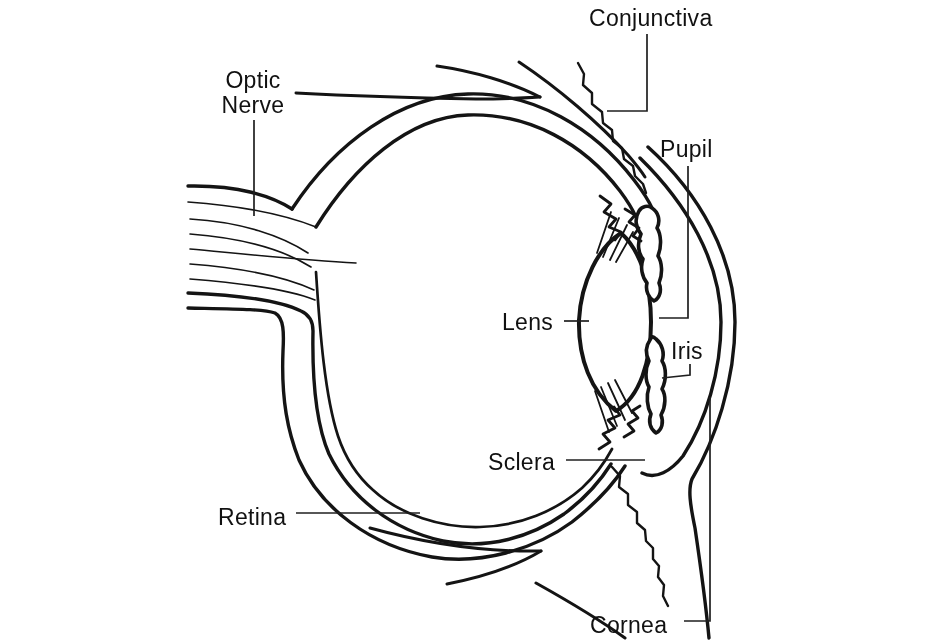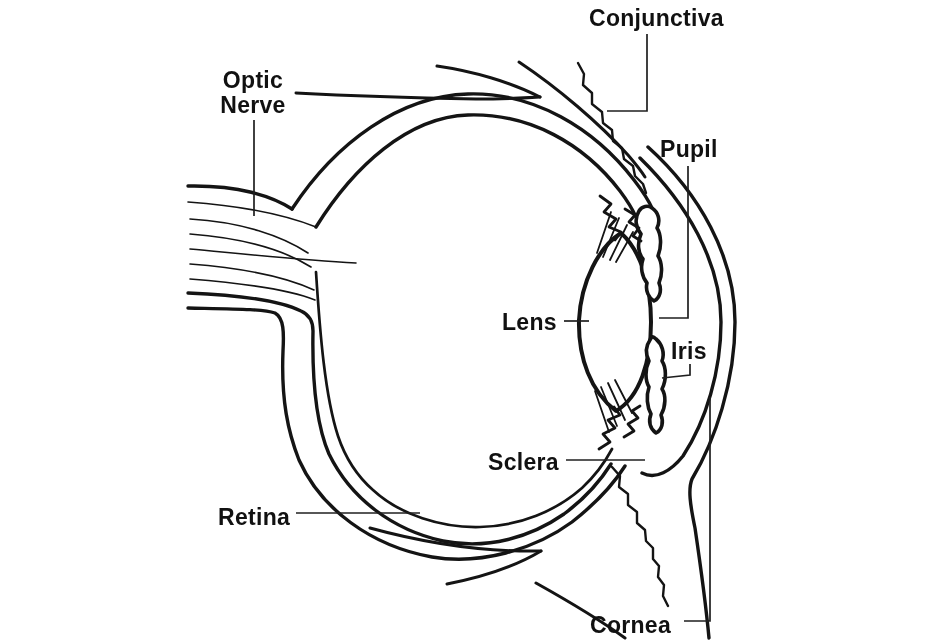--- a/index.html
+++ b/index.html
@@ -7,21 +7,20 @@
     padding: 0;
     background: #ffffff;
   }
   .stage {
     position: relative;
     width: 940px;
     height: 640px;
     background: #ffffff;
     overflow: hidden;
     font-family: "Liberation Sans", sans-serif;
-    font-weight: bold;
   }
   svg { display: block; }
   .ink       { stroke: #141414; fill: none; stroke-linecap: round; stroke-linejoin: round; }
   .w-main    { stroke-width: 3.4; }
   .w-heavy   { stroke-width: 4; }
   .w-iris    { stroke-width: 3.6; fill: #ffffff; }
   .w-flap    { stroke-width: 3; }
   .w-wavy    { stroke-width: 2.4; }
   .w-retina  { stroke-width: 2.7; }
   .w-fiber   { stroke-width: 1.6; }

